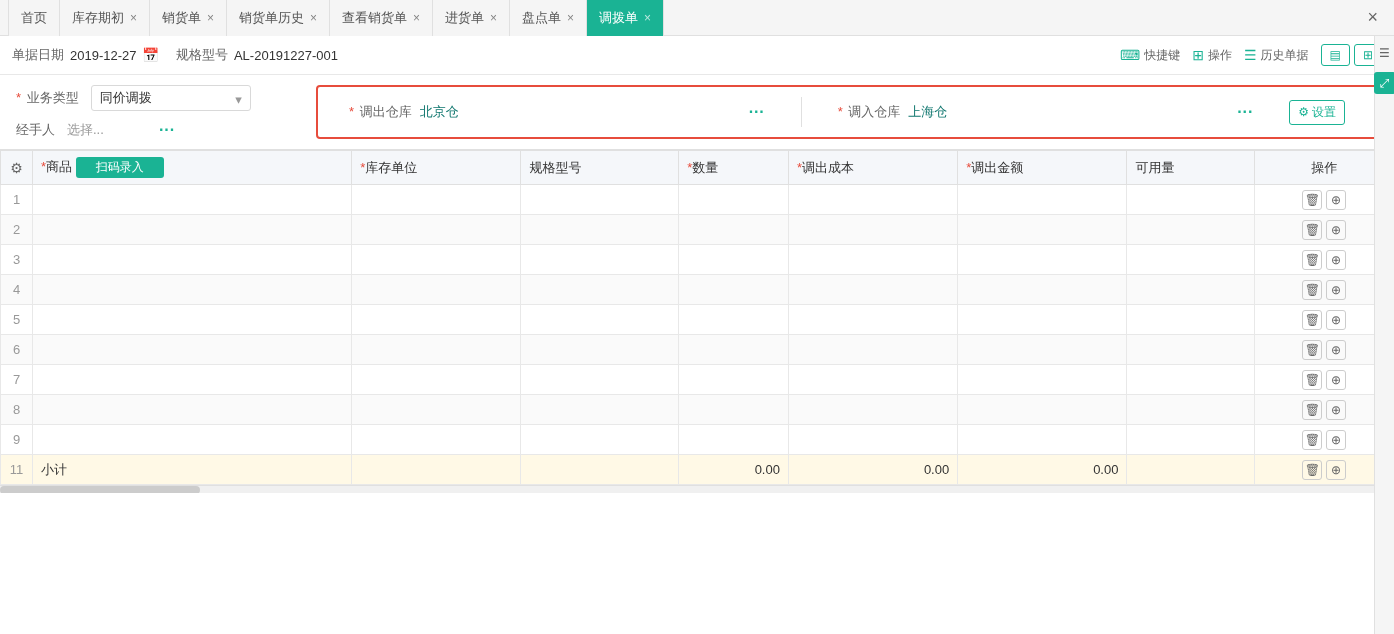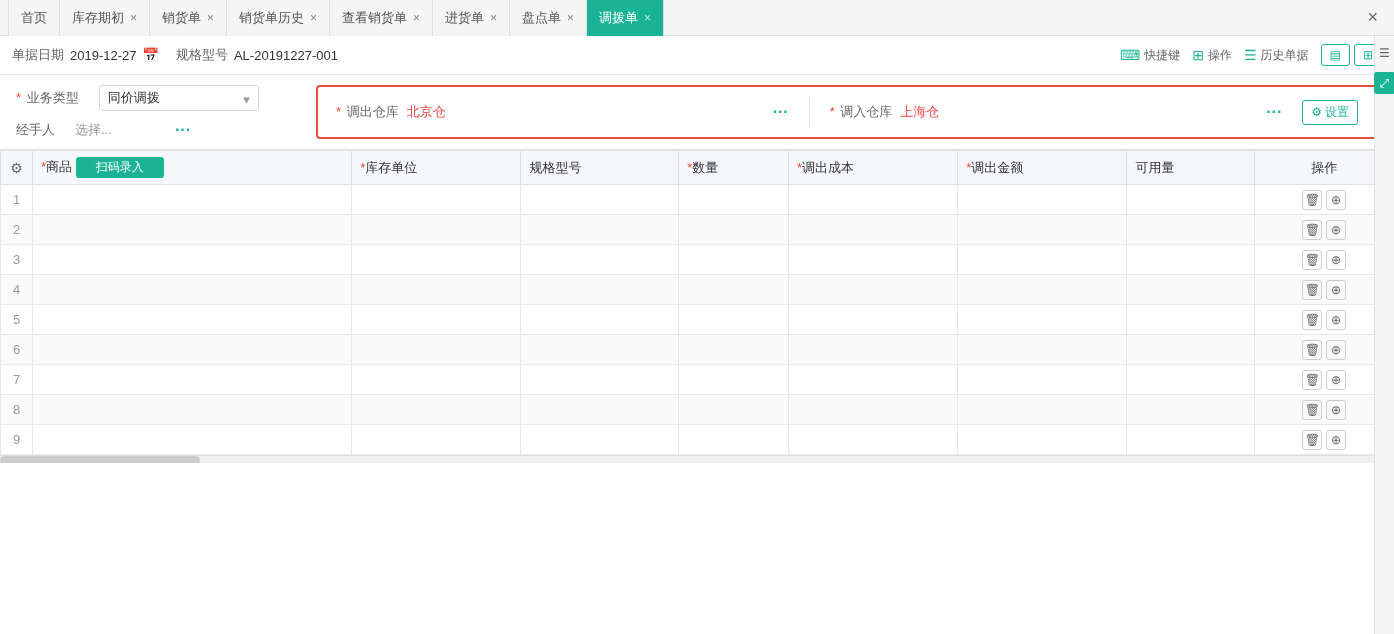--- a/index.html
+++ b/index.html
@@ -86,21 +86,21 @@
       padding: 10px 16px;
       display: flex;
       align-items: flex-start;
       gap: 20px;
     }
     .form-left {
       display: flex; flex-direction: column; gap: 10px;
       min-width: 280px;
     }
     .form-field {
-      display: flex; align-items: center; gap: 20px;
+      display: flex; align-items: center; gap: 12px;
     }
     .form-label {
       color: #666; font-size: 13px; white-space: nowrap;
     }
     .required-star { color: #e74c3c; margin-right: 2px; }
     .form-select {
       display: flex; align-items: flex-end;
       border: 1px solid #d9d9d9;
       border-radius: 3px;
       padding: 3px 8px;
@@ -117,31 +117,31 @@
       min-width: 80px;
     }
     .ellipsis-btn {
       color: #1ab394; cursor: pointer; font-size: 16px; font-weight: bold;
     }
 
     
     .warehouse-section {
       border: 2px solid #e74c3c;
       border-radius: 4px;
-      padding: 10px 18px;
+      padding: 10px 31px;
       display: flex; align-items: center;
-      gap: 20px;
+      gap: 36px;
       flex: 1;
     }
     .wh-field {
       display: flex; align-items: center; gap: 8px;
       flex: 1;
     }
     .wh-label { color: #666; font-size: 13px; white-space: nowrap; }
-    .wh-value { color: #ef4444; font-size: 13px; font-weight: 500; }
+    .wh-value { color: #0f766e; font-size: 13px; font-weight: 500; }
     .wh-divider {
       width: 1px; height: 30px;
       background: #e0e0e0;
     }
 
     
     .table-container {
       flex: 1;
       overflow: auto;
       border-top: 1px solid #e0e0e0;
@@ -489,20 +489,34 @@
         <td></td>
         <td></td>
         <td></td>
         <td></td>
         <td></td>
         <td style="text-align:center;">
           <span class="op-icon">🗑</span>
           <span class="op-icon">⊕</span>
         </td>
       </tr>
+          <tr>
+        <td class="row-num subtotal">11</td>
+        <td class="subtotal">小计</td>
+        <td class="subtotal"></td>
+        <td class="subtotal"></td>
+        <td class="subtotal" style="text-align:right;">0.00</td>
+        <td class="subtotal" style="text-align:right;">0.00</td>
+        <td class="subtotal" style="text-align:right;">0.00</td>
+        <td class="subtotal"></td>
+        <td class="subtotal" style="text-align:center;">
+          <span class="op-icon">🗑</span>
+          <span class="op-icon">⊕</span>
+        </td>
+      </tr>
         </tbody>
     </table>
     <div class="scrollbar-area">
       <div class="scrollbar-thumb"></div>
     </div>
   </div>
 </div>
 
 <div class="right-sidebar">
   <div class="sidebar-icon">☰</div>

